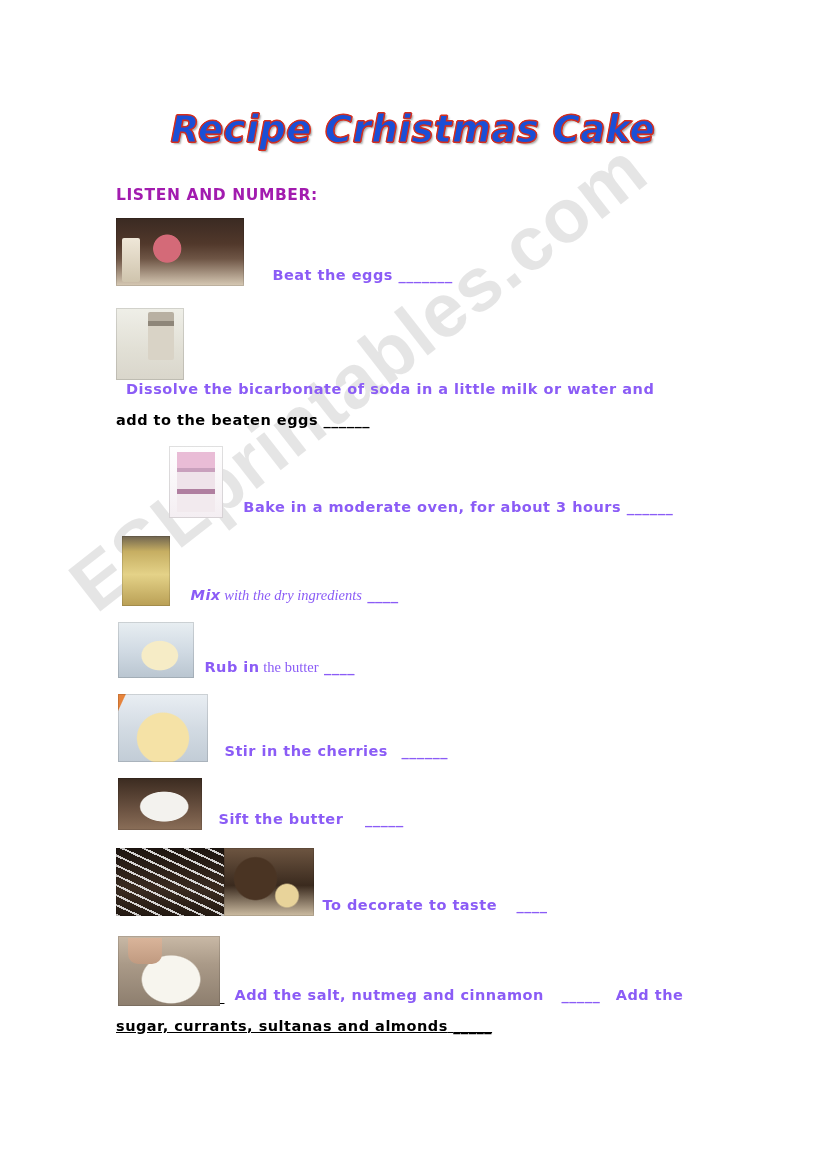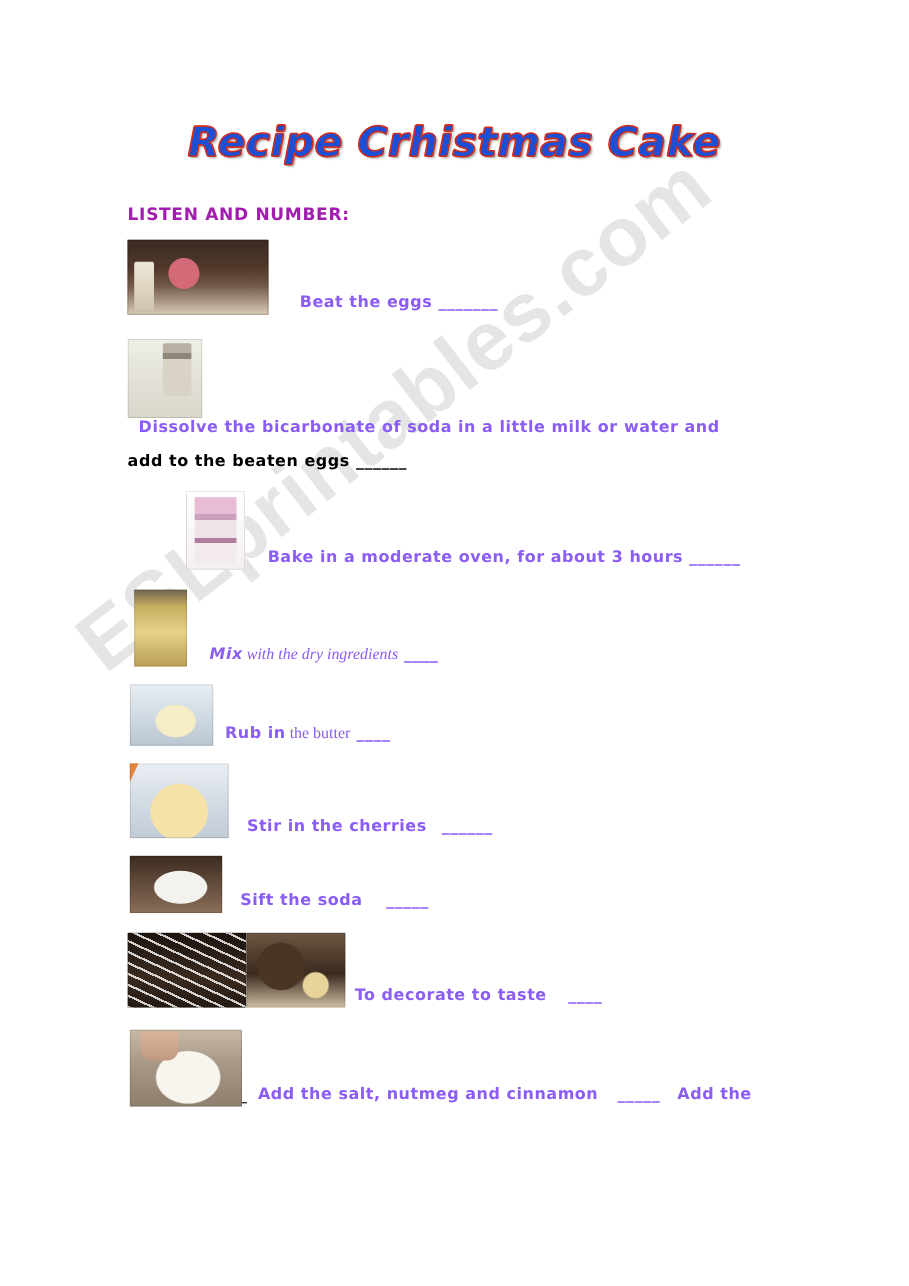--- a/index.html
+++ b/index.html
@@ -290,21 +290,21 @@
       <span class="thumb ph ph-stir" style="margin-left:2px;"></span>
       <span class="steptext" style="margin-left:12px;">
         <span>Stir in the cherries</span>
         <span class="blank" style="margin-left:8px;">______</span>
       </span>
     </div>
 
     <div class="step" style="margin-top:16px;">
       <span class="thumb ph ph-sift" style="margin-left:2px;"></span>
       <span class="steptext" style="margin-left:12px;">
-        <span>Sift the soda</span>
+        <span>Sift the butter</span>
         <span class="blank" style="margin-left:16px;">_____</span>
       </span>
     </div>
 
     <div class="step" style="margin-top:18px;">
       <span class="dec-pair">
         <span class="thumb ph ph-dec1"></span><span class="thumb ph ph-dec2"></span>
       </span>
       <span class="steptext" style="margin-left:4px;">
         <span>To decorate to taste</span>
@@ -312,16 +312,20 @@
       </span>
     </div>
 
     <div class="step" style="margin-top:20px;text-decoration:underline;">
       <span class="thumb ph ph-salt" style="margin-left:2px;"></span>
       <span class="steptext" style="margin-left:10px;">
         <span>Add the salt, nutmeg and cinnamon</span>
         <span class="blank" style="margin-left:12px;">_____</span>
         <span style="margin-left:10px;">Add the</span>
       </span>
+      <span class="wrapline">
+        <span>sugar, currants, sultanas and almonds</span>
+        <span class="blank">_____</span>
+      </span>
     </div>
 
   </div>
 </div>
 
 </body></html>

